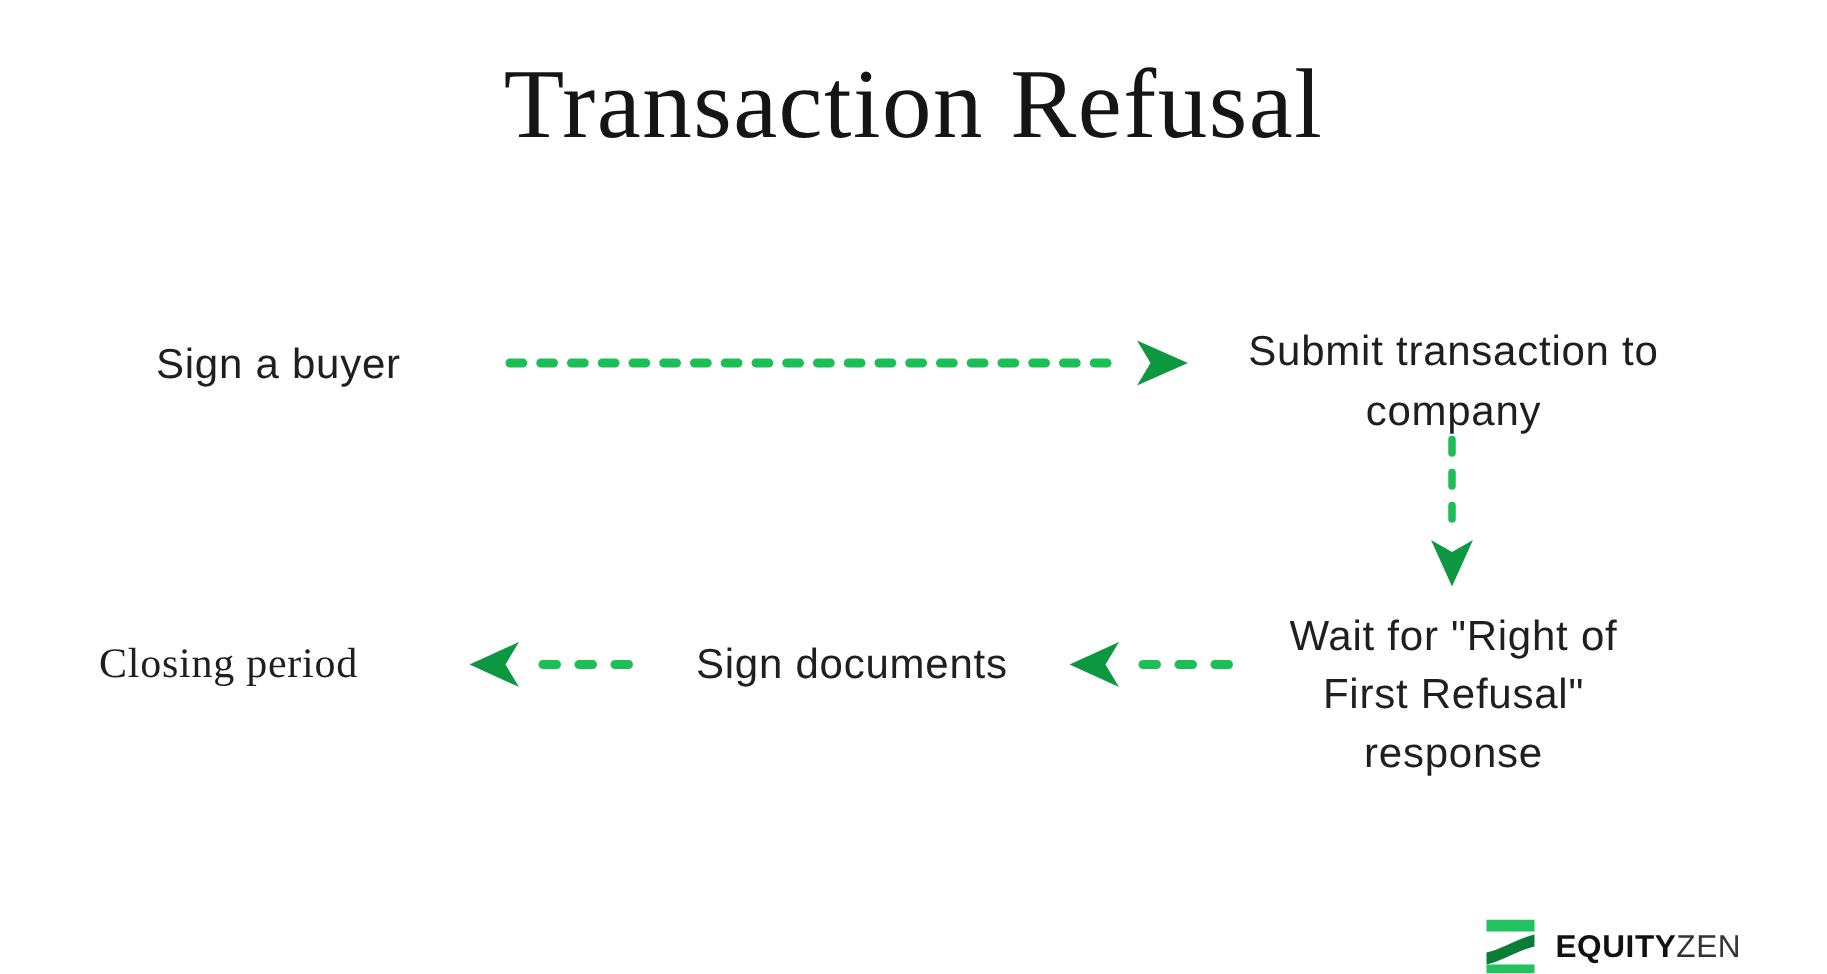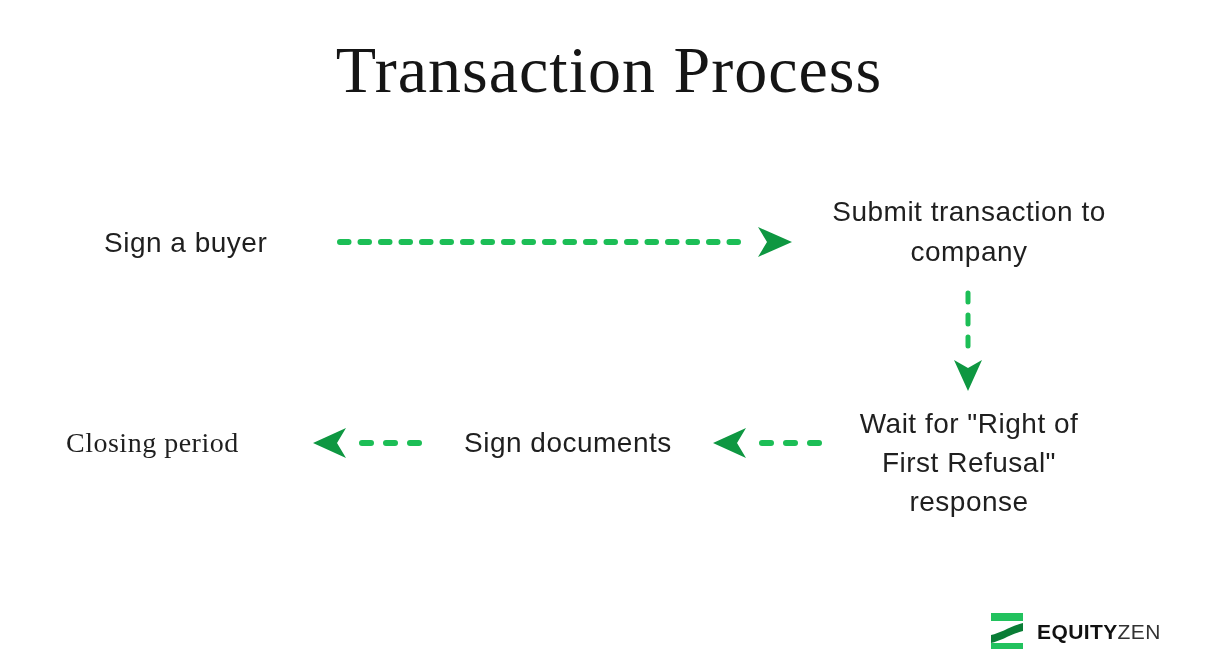--- a/index.html
+++ b/index.html
@@ -40,21 +40,21 @@
     font-size: 28px;
     letter-spacing: 0.5px;
     line-height: 34px;
     white-space: nowrap;
   }
   .node.multiline {
     white-space: normal;
     text-align: center;
   }
   .node-find    { left: 104px; top: 226px; }
-  .node-submit  { left: 818px; top: 192px; width: 302px; line-height: 40px; }
+  .node-submit  { left: 818px; top: 214px; width: 302px; line-height: 40px; }
   .node-wait    { left: 838px; top: 404px; width: 262px; line-height: 39px; }
   .node-closing { left: 66px;  top: 426px; font-family: Liberation Serif, serif; }
   .node-sign    { left: 444px; top: 426px; margin-left: 20px; }
   .arrow-layer {
     position: absolute;
     inset: 0;
     pointer-events: none;
   }
   .dash {
     stroke: var(--arrow-dash, #1cbe56);
@@ -84,21 +84,21 @@
     white-space: nowrap;
   }
   .logo-equity { font-weight: 700; color: var(--logo-equity-color, #111); }
   .logo-zen    { font-weight: 400; color: var(--logo-zen-color, #333); }
 </style>
 </head>
 <body>
 
 <div class="canvas">
 
-  <h1 class="page-title">Transaction Process</h1>
+  <h1 class="page-title">Transaction Refusal</h1>
 
   <div class="node node-find">Sign a buyer</div>
   <div class="node multiline node-submit">Submit transaction to company</div>
   <div class="node multiline node-wait">Wait for "Right of First Refusal" response</div>
   <div class="node node-closing">Closing period</div>
   <div class="node node-sign">Sign documents</div>
 
   <svg class="arrow-layer" width="1218" height="649" viewBox="0 0 1218 649" aria-hidden="true">
     <g>
       <line class="dash long" x1="340" y1="242" x2="750" y2="242"></line>

